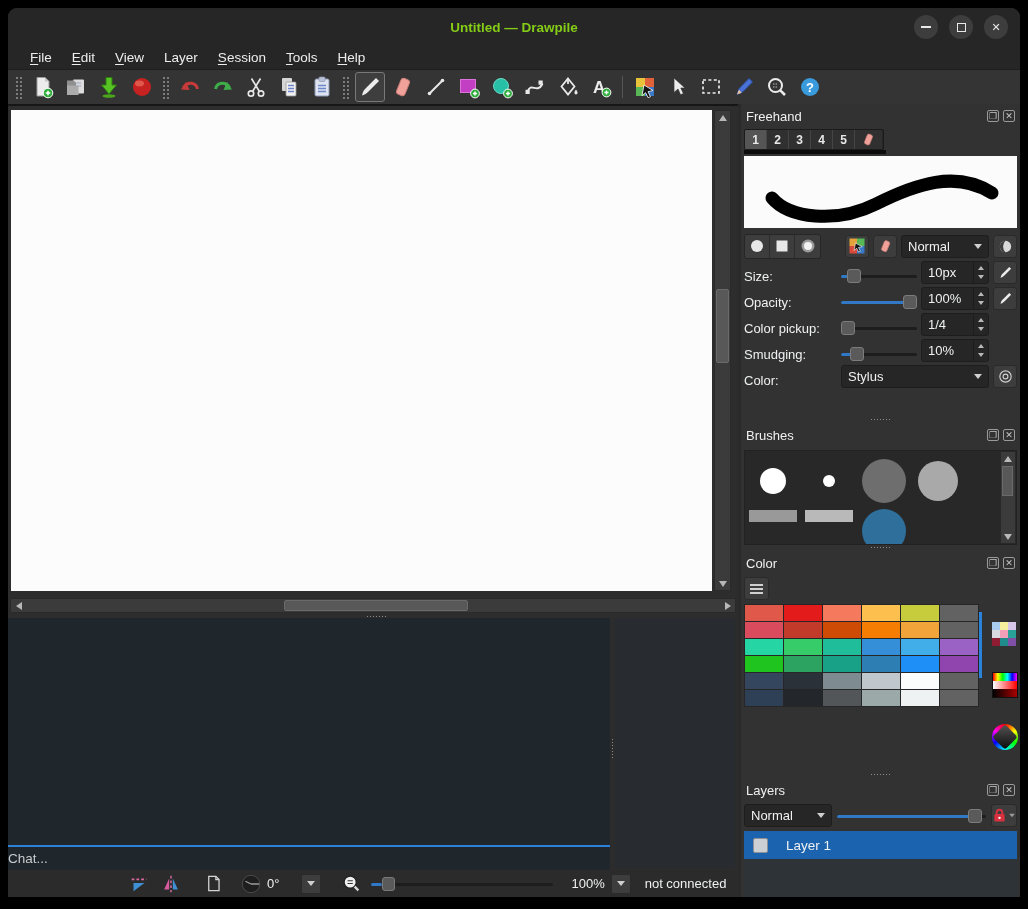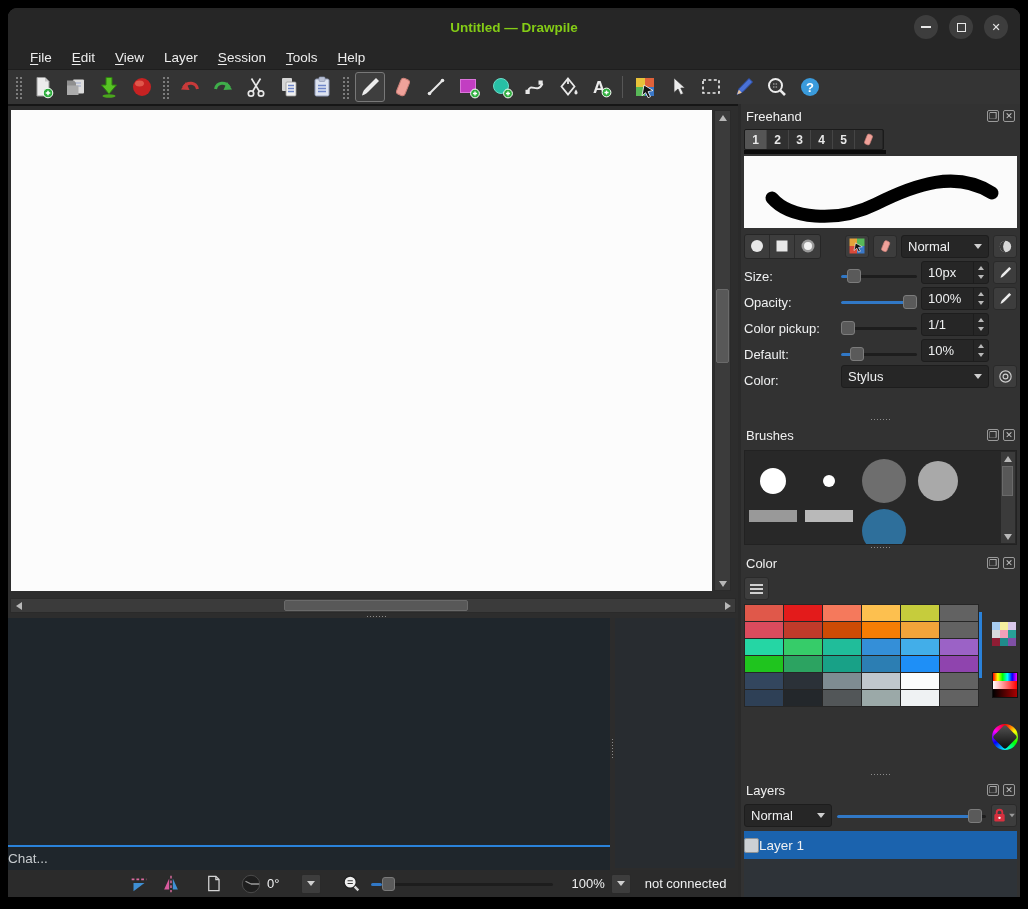--- a/index.html
+++ b/index.html
@@ -121,21 +121,21 @@
   .rgb-icon .b1 { flex:1; background:linear-gradient(90deg,#f00,#ff0,#0f0,#0ff,#00f,#f0f); }
   .rgb-icon .b2 { flex:1; background:linear-gradient(90deg,#fff,#f00); }
   .rgb-icon .b3 { flex:1; background:linear-gradient(90deg,#000,#a00); }
   .wheel-icon { width:26px; height:26px; border-radius:50%; background:conic-gradient(#f00,#ff0,#0f0,#0ff,#00f,#f0f,#f00); position:relative; }
   .wheel-icon::after { content:""; position:absolute; left:4px; top:4px; width:18px; height:18px; border-radius:3px; transform:rotate(45deg); background:linear-gradient(135deg,#555,#0a0a0a); }
 
   
   .ly-controls { display:flex; gap:5px; margin-top:4px; align-items:center; }
   .ly-lock-btn { width:26px; height:23px; background:#3d3d3d; border:1px solid #2a2a2a; border-radius:3px; display:flex; align-items:center; justify-content:center; gap:1px; }
   .ly-list { flex:1; margin-top:4px; background:#2e3338; display:flex; flex-direction:column; min-height:0; }
-  .ly-row { height:28px; background:#1b63ae; display:flex; align-items:center; padding-left:0; gap:0; font-size:13.5px; }
+  .ly-row { height:28px; background:#1b63ae; display:flex; align-items:center; padding-left:9px; gap:18px; font-size:13.5px; }
   .ly-check { width:15px; height:15px; background:#ccd0d4; border:1px solid #8d9296; border-radius:2px; }
 </style>
 </head>
 <body>
 
 <div class="window">
 
   <div class="titlebar">
     <div class="title">Untitled — Drawpile</div>
     <div class="winbtns">
@@ -528,30 +528,30 @@
               </div>
             </div>
             <div class="fh-row">
               <span class="fh-label">Color pickup:</span>
               <div class="slider">
                 <div class="track"></div>
                 <div class="fill" style="width:calc(0 * 100%)"></div>
                 <div class="handle" style="left:calc(0 * (100% - 14px))"></div>
               </div>
               <div class="spin">
-                <span class="spin-val">1/1</span>
+                <span class="spin-val">1/4</span>
                 <div class="spin-arrows">
                   <div class="u"></div>
                   <div class="d"></div>
                 </div>
               </div>
               <div class="fh-slot24"></div>
             </div>
             <div class="fh-row">
-              <span class="fh-label">Default:</span>
+              <span class="fh-label">Smudging:</span>
               <div class="slider">
                 <div class="track"></div>
                 <div class="fill" style="width:calc(0.14 * 100%)"></div>
                 <div class="handle" style="left:calc(0.14 * (100% - 14px))"></div>
               </div>
               <div class="spin">
                 <span class="spin-val">10%</span>
                 <div class="spin-arrows">
                   <div class="u"></div>
                   <div class="d"></div>

